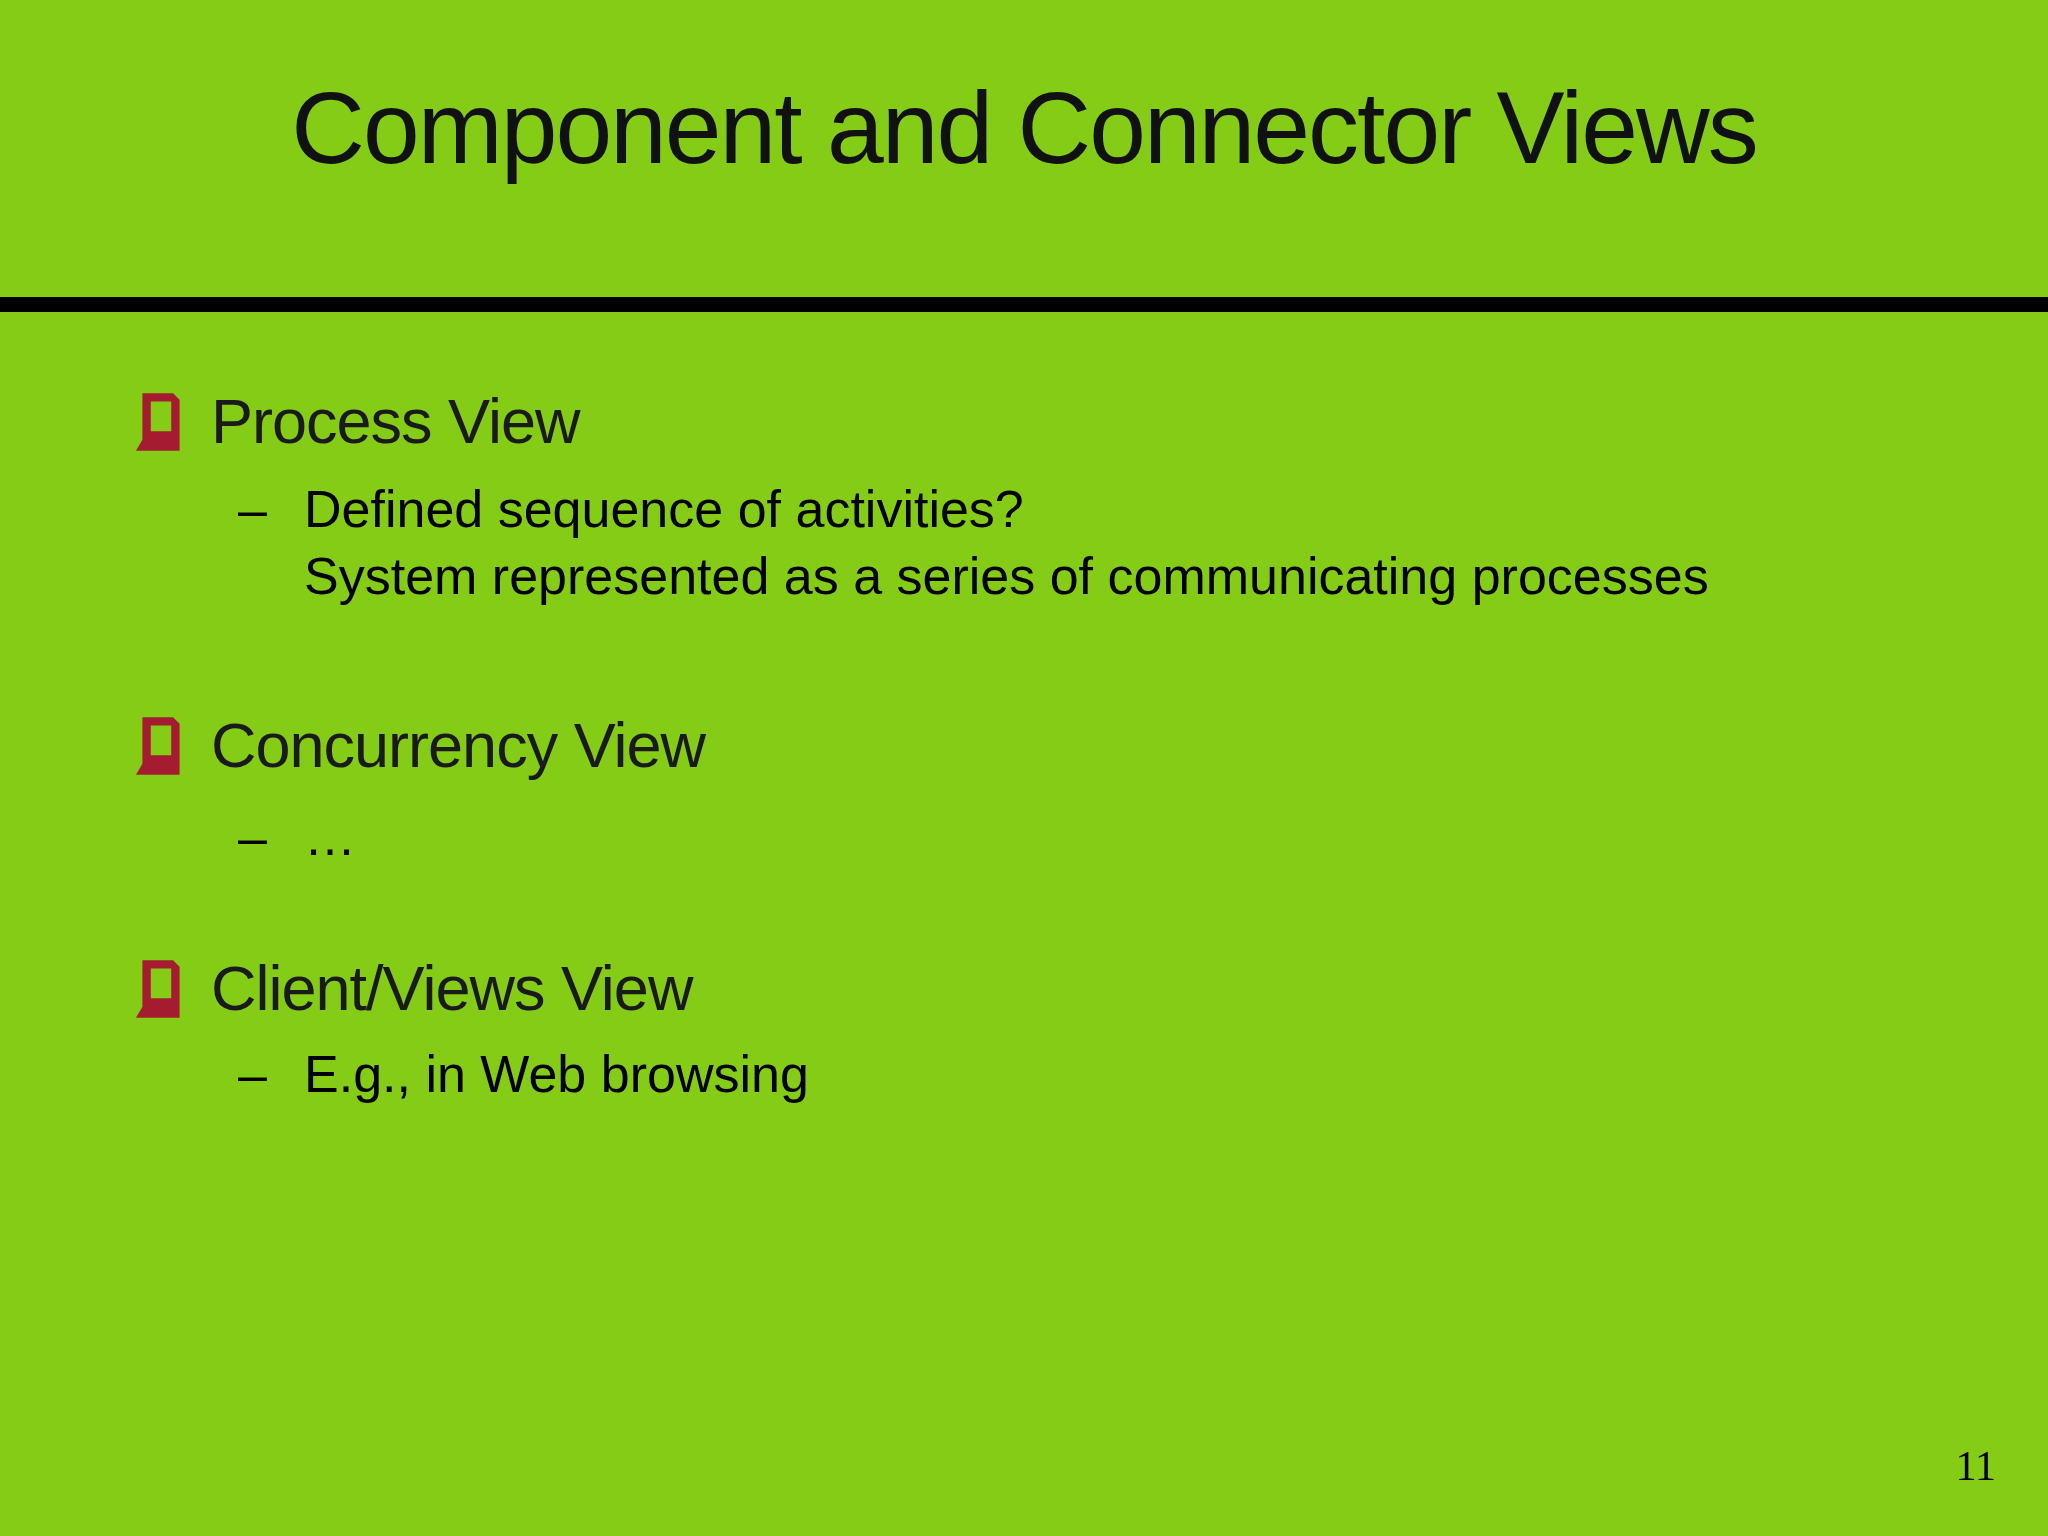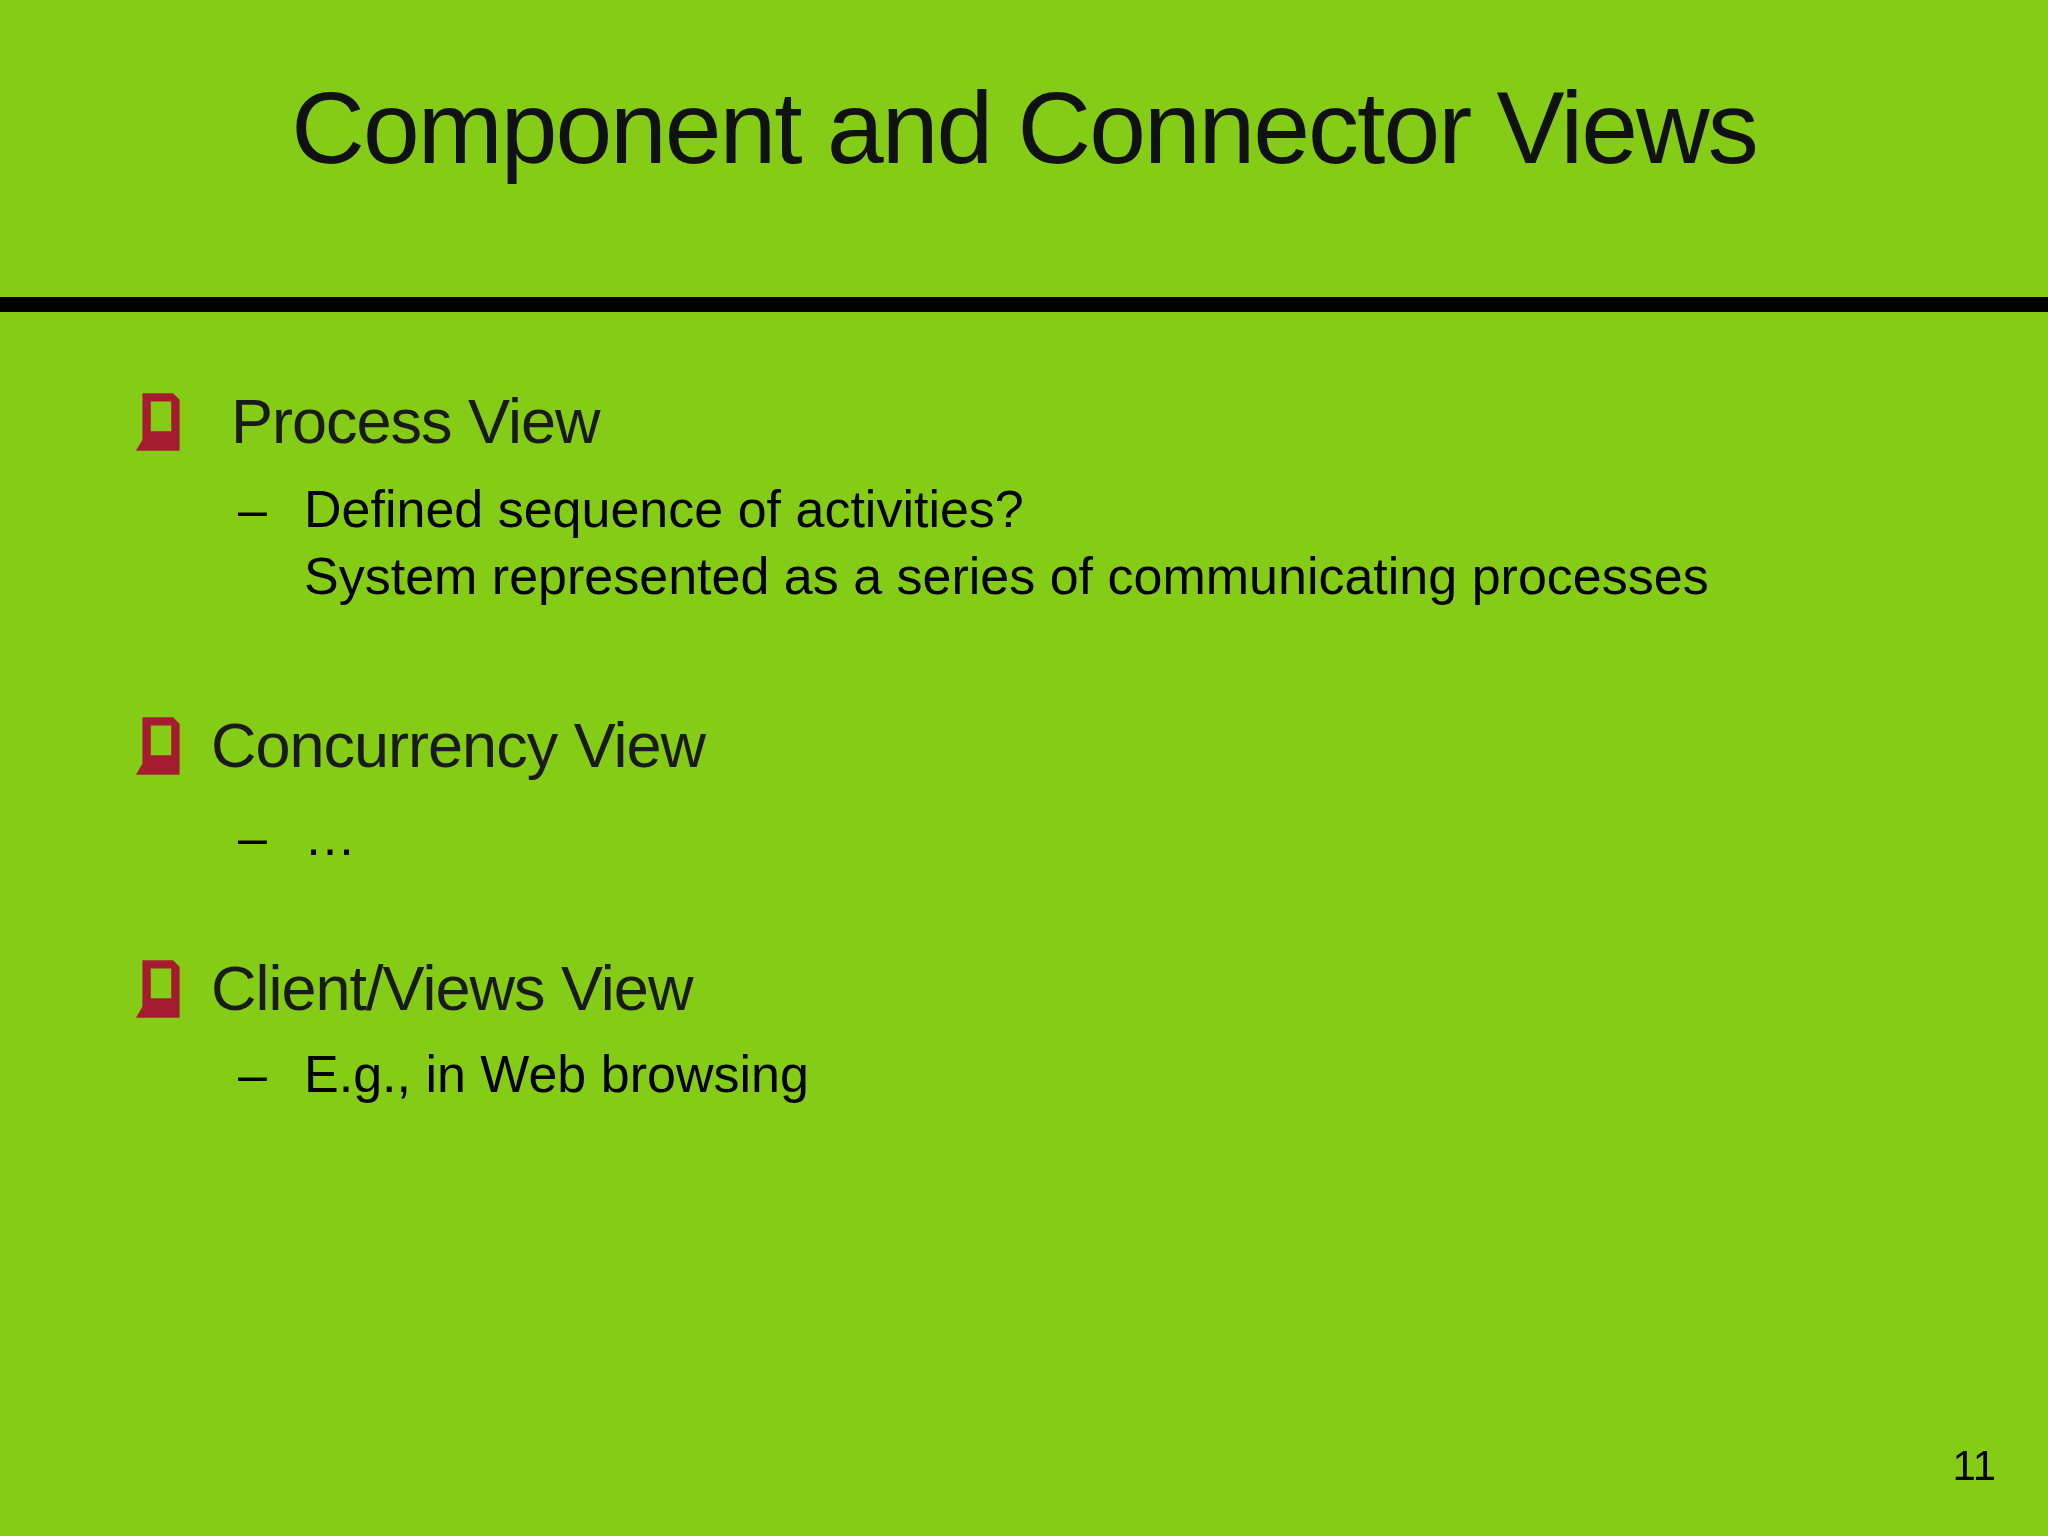--- a/index.html
+++ b/index.html
@@ -70,32 +70,32 @@
     color: #000000;
   }
   .sub-item .dash {
     flex: 0 0 66px;
   }
   .sub-item .sub-text span {
     display: block;
     white-space: nowrap;
   }
   
-  .g1 { margin-top: 14px; gap: 20px; }
+  .g1 { margin-top: 14px; }
   .g1-sub { margin-top: 20px; }
   .g2 { margin-top: 100px; }
   .g3 { margin-top: 92px; }
   .g3-sub { margin-top: 24px; }
   .g4 { margin-top: 82px; }
   .g4-sub { margin-top: 18px; }
   .page-number {
     position: absolute;
     right: 52px;
     bottom: 46px;
-    font-family: Liberation Sans, sans-serif;
+    font-family: Liberation Serif, serif;
     font-size: 42px;
     color: #000000;
   }
 </style>
 </head>
 <body>
 
 <div class="slide">
 
   <div class="slide-title">Component and Connector Views</div>

